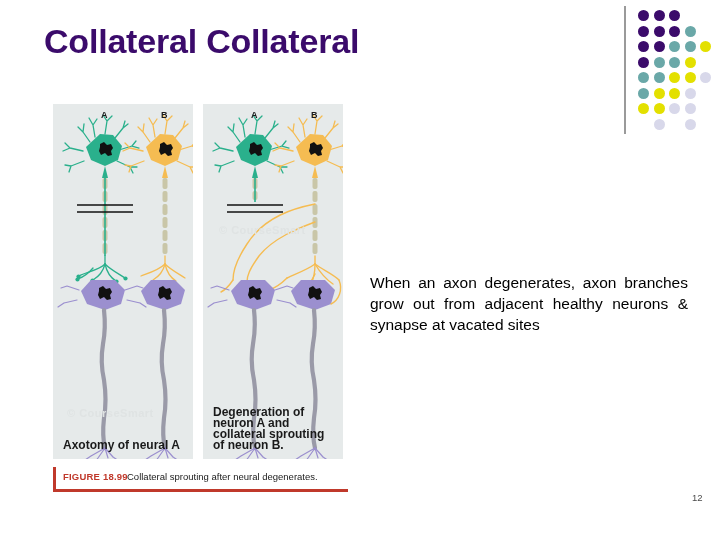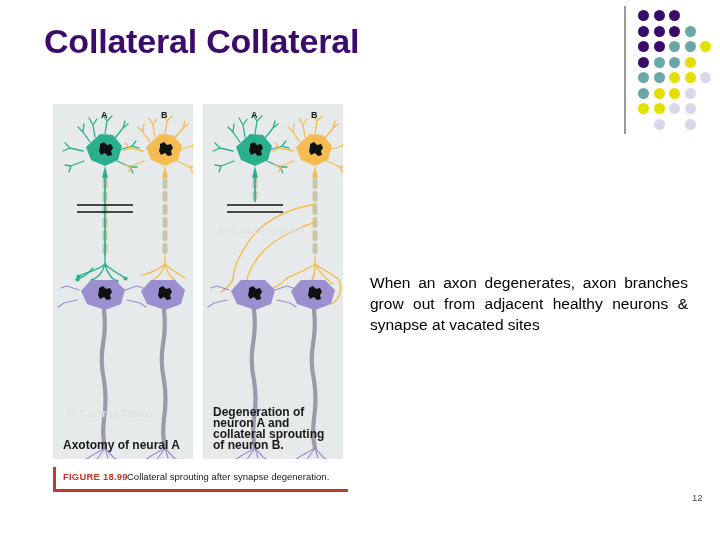--- a/index.html
+++ b/index.html
@@ -415,20 +415,20 @@
     <div class="panel-label" style="left:108px; top:6px;">B</div>
 
     <div class="watermark" id="wm-b">© CourseSmart</div>
 
     <div class="panel-caption">Degeneration of neuron A and collateral sprouting of neuron B.</div>
   </div>
 
   <div id="figure-caption-bar">
     <div id="caption-left-tick"></div>
     <div id="caption-figure-num">FIGURE 18.99</div>
-    <div id="caption-figure-text">Collateral sprouting after synapse degeneration.</div>
+    <div id="caption-figure-text">Collateral sprouting after neural degenerates.</div>
     <div id="caption-bottom-rule"></div>
   </div>
 </div>
 
 <div id="body-text">When an axon degenerates, axon branches grow out from adjacent healthy neurons &amp; synapse at vacated sites</div>
 
 <div id="page-number">12</div>
 
 </body></html>

